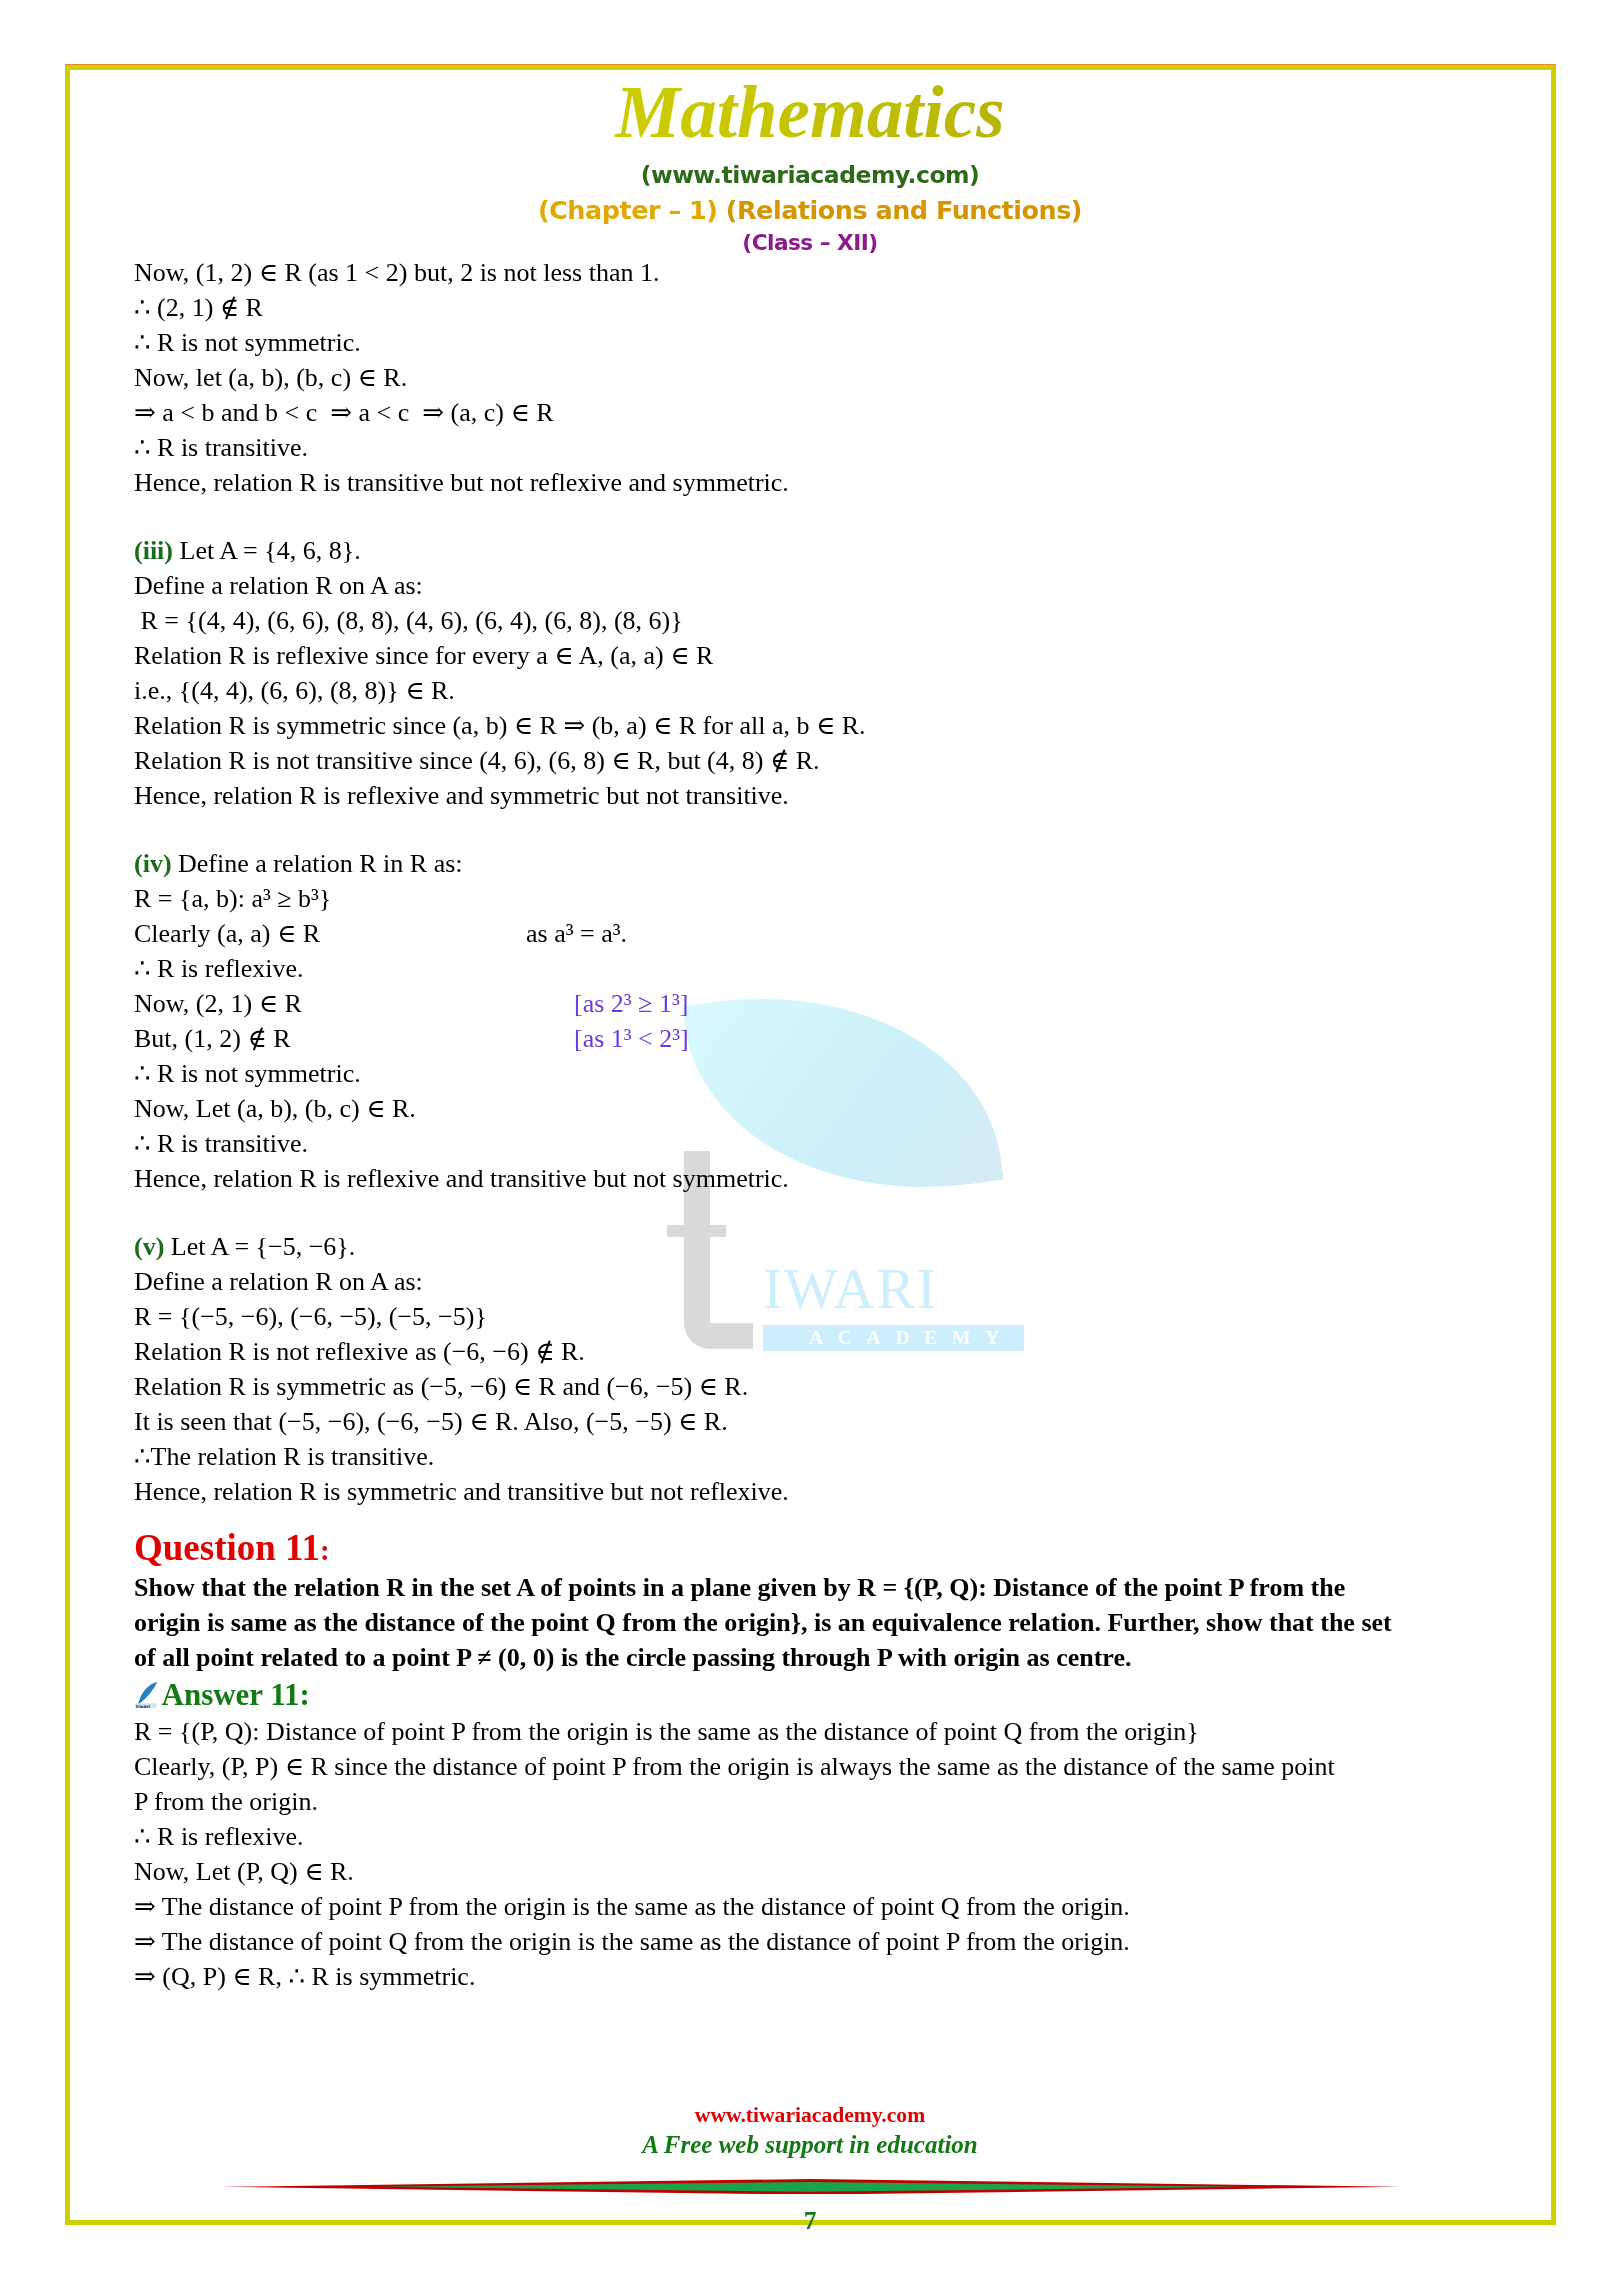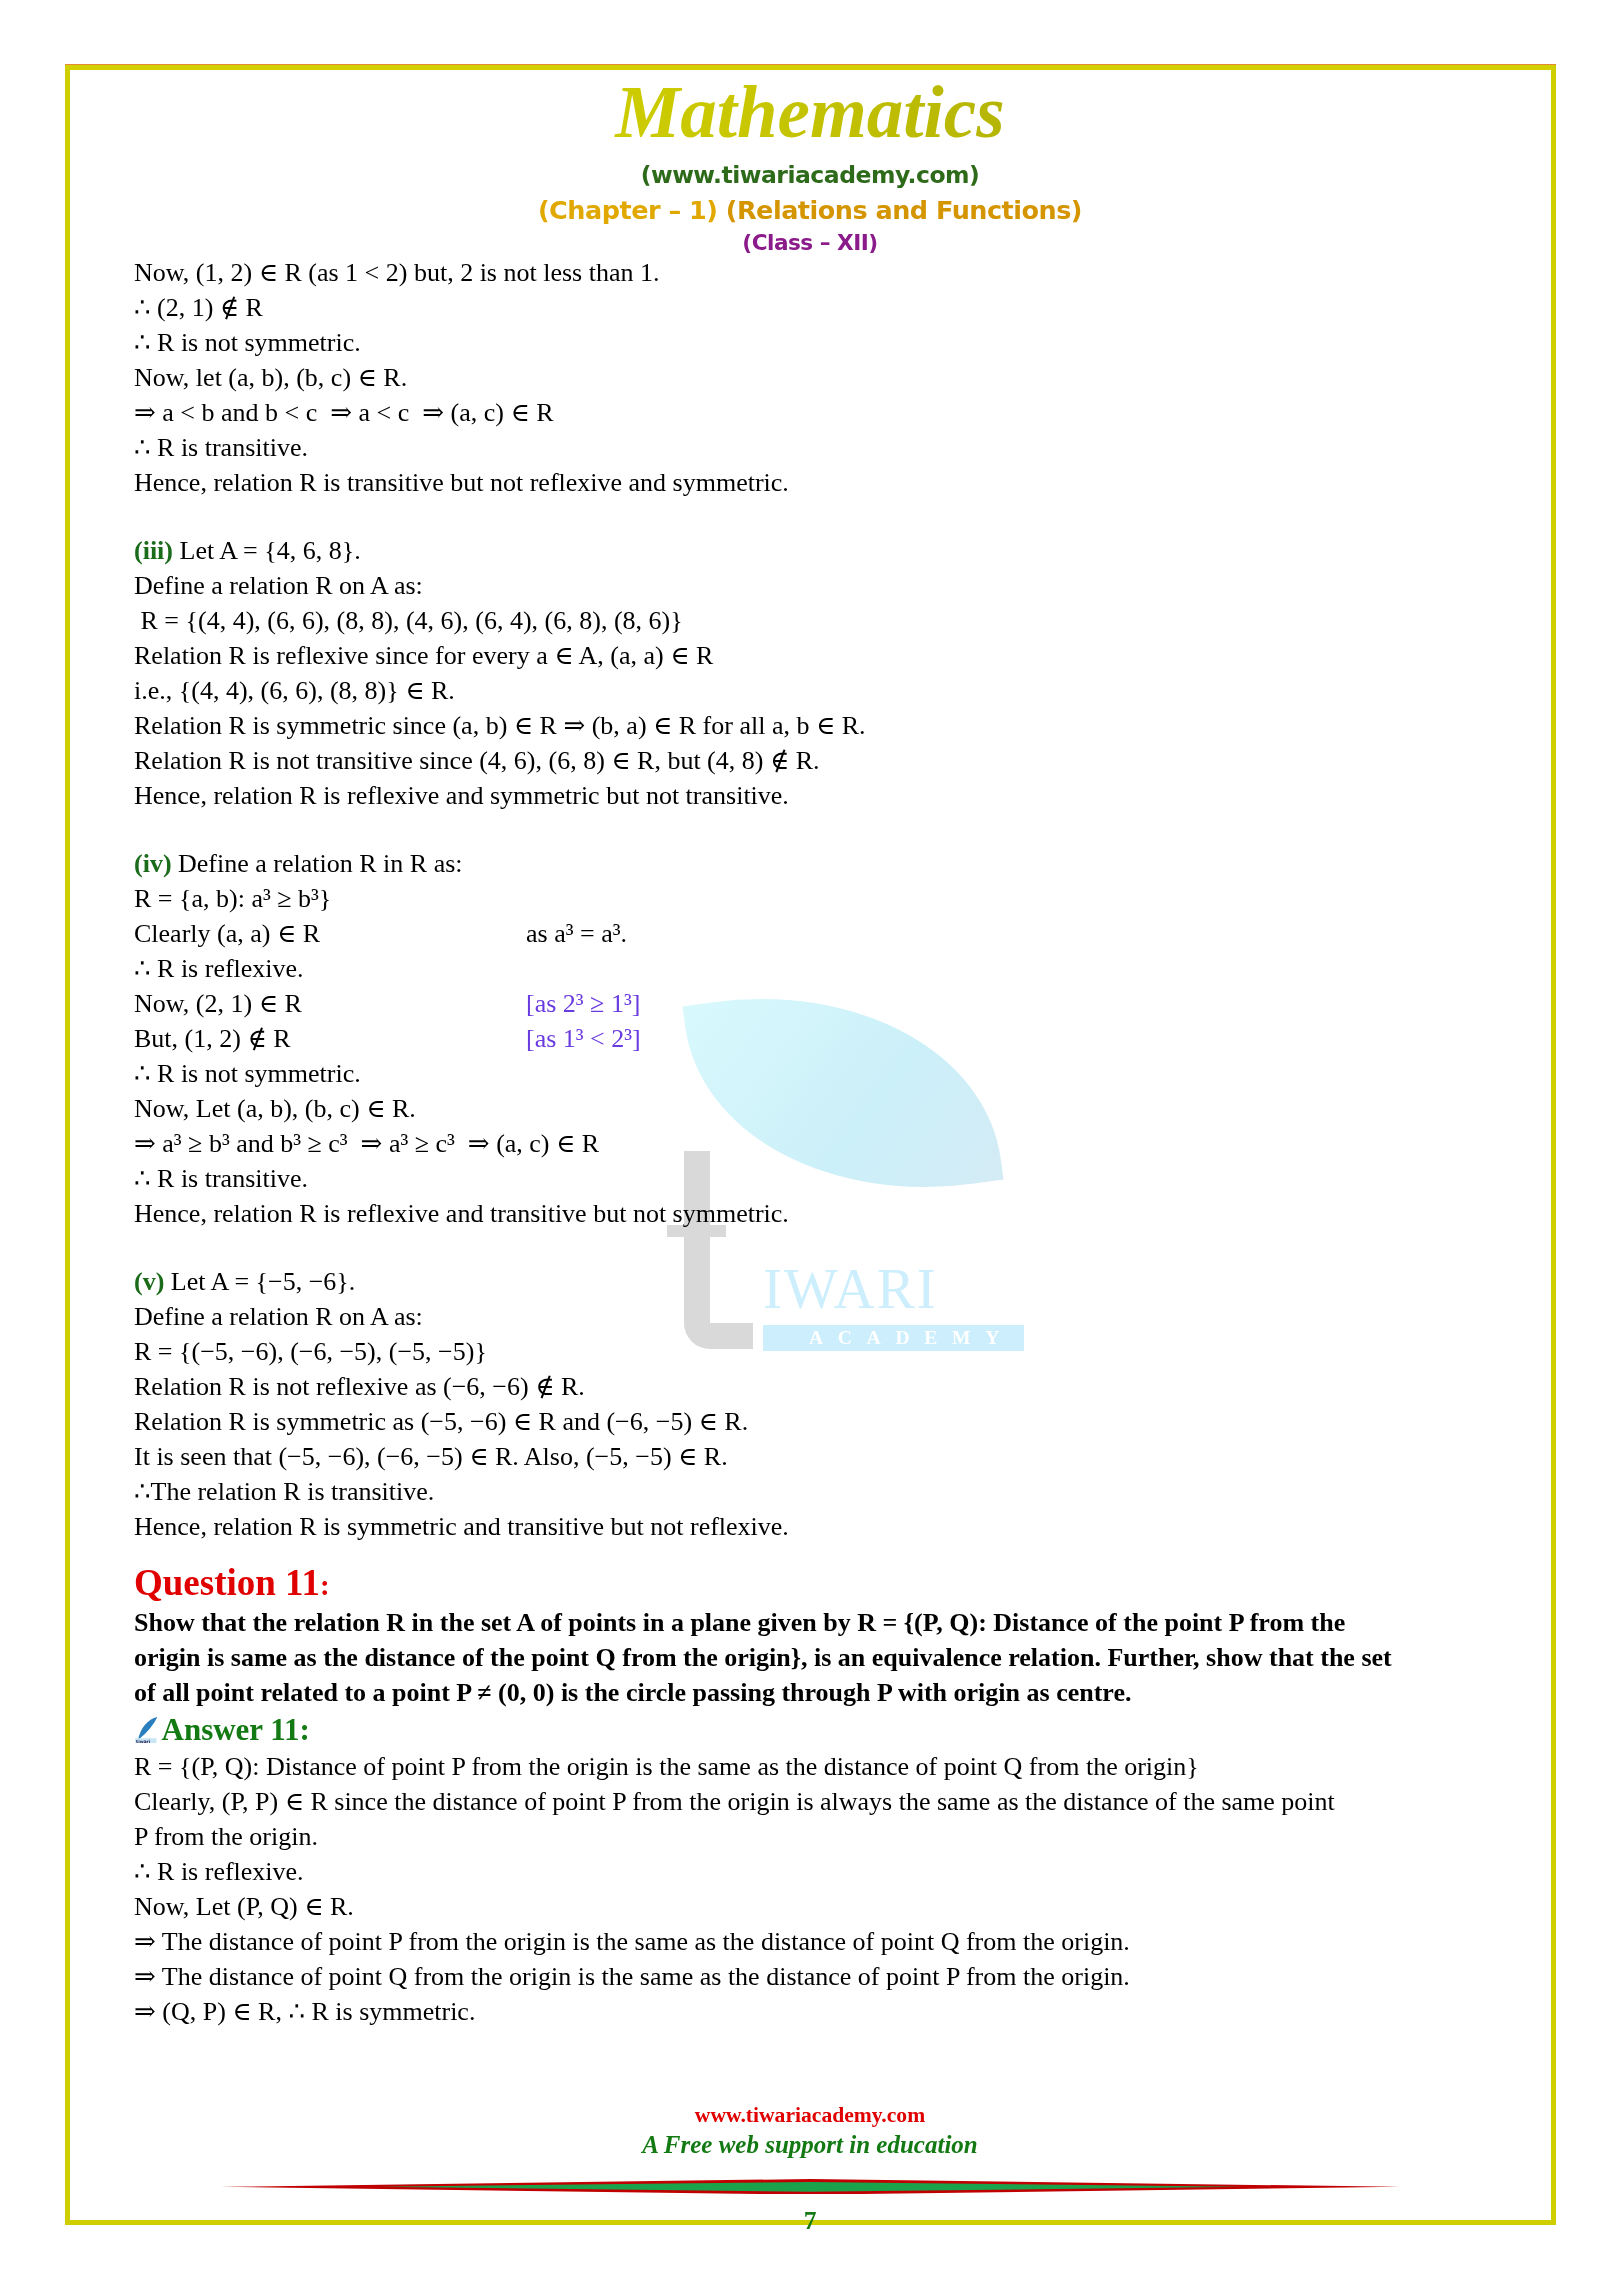--- a/index.html
+++ b/index.html
@@ -9,21 +9,21 @@
   .title { font-family: "Liberation Serif", serif; font-style: italic; font-weight: bold; font-size: 73px; line-height: 88px; background: linear-gradient(90deg, #e0e000 0%, #c9c800 45%, #8a8a10 100%); -webkit-background-clip: text; background-clip: text; color: transparent; }
   .site { font-family: "DejaVu Sans", sans-serif; font-weight: bold; font-size: 23.5px; color: #2d6a1a; line-height: 33px; margin-top: 2px; letter-spacing: -0.5px; }
   .chapter { font-family: "DejaVu Sans", sans-serif; font-weight: bold; font-size: 25.5px; color: #e0a800; line-height: 37px; letter-spacing: -0.5px; }
   .chapter .mid { color: #d49500; }
   .class { font-family: "DejaVu Sans", sans-serif; font-weight: bold; font-size: 21.6px; color: #8b1a8b; line-height: 27.4px; letter-spacing: -0.5px; }
 
   .content { position: absolute; left: 134px; top: 255px; width: 1382px; font-size: 26px; line-height: 35px; }
   .line { white-space: pre; height: 35px; }
   .gap { height: 33px; }
   .label { color: #1a6b1a; font-weight: bold; }
-  .purple { color: #6a3be0; }
+  .purple { color: #6a3be0; margin-left: 48px; }
   .tab { display: inline-block; }
   .q-head { color: #e00000; font-weight: bold; font-size: 37px; line-height: 45px; margin-top: 15.7px; height: 45px; }
   .q-text { line-height: 35px; font-weight: bold; }
   .a-head { color: #137a13; font-weight: bold; font-size: 31px; line-height: 39px; height: 39px; position: relative; }
   .a-head .feather { display: inline-block; width: 25.5px; height: 29px; vertical-align: -3.9px; margin-right: 2px; }
 
   .watermark { position: absolute; left: 657px; top: 975px; width: 353px; height: 402px; pointer-events: none; }
   .wm-leaf { position: absolute; left: 39px; top: 9.8px; width: 294px; height: 216px; background: linear-gradient(135deg, #d4f8fc 0%, #c6eef8 60%, #cfe9f4 100%); border-radius: 0 90% 0 90%; transform: rotate(-8deg); opacity: 0.9; }
   .wm-stem { position: absolute; left: 27.4px; top: 176px; width: 25.5px; height: 196px; background: #d9d9d9; border-radius: 0 0 0 29px; }
   .wm-stem-foot { position: absolute; left: 27.4px; top: 348px; width: 69px; height: 25.5px; background: #d9d9d9; border-radius: 0 0 0 29px; }
@@ -90,21 +90,20 @@
 
   <div>
     <div class="line"><span class="label">(iv)</span><span> Define a relation R in R as:</span></div>
     <div class="line">R = {a, b): a³ ≥ b³}</div>
     <div class="line"><span class="tab" style="width:392px">Clearly (a, a) ∈ R</span><span>as a³ = a³.</span></div>
     <div class="line">∴ R is reflexive.</div>
     <div class="line"><span class="tab" style="width:392px">Now, (2, 1) ∈ R</span><span class="purple">[as 2³ ≥ 1³]</span></div>
     <div class="line"><span class="tab" style="width:392px">But, (1, 2) ∉ R</span><span class="purple">[as 1³ &lt; 2³]</span></div>
     <div class="line">∴ R is not symmetric.</div>
     <div class="line">Now, Let (a, b), (b, c) ∈ R.</div>
-    <div class="line">⇒ a³ ≥ b³ and b³ ≥ c³  ⇒ a³ ≥ c³  ⇒ (a, c) ∈ R</div>
     <div class="line">∴ R is transitive.</div>
     <div class="line">Hence, relation R is reflexive and transitive but not symmetric.</div>
   </div>
 
   <div class="gap"></div>
 
   <div>
     <div class="line"><span class="label">(v)</span><span> Let A = {−5, −6}.</span></div>
     <div class="line">Define a relation R on A as:</div>
     <div class="line">R = {(−5, −6), (−6, −5), (−5, −5)}</div>

